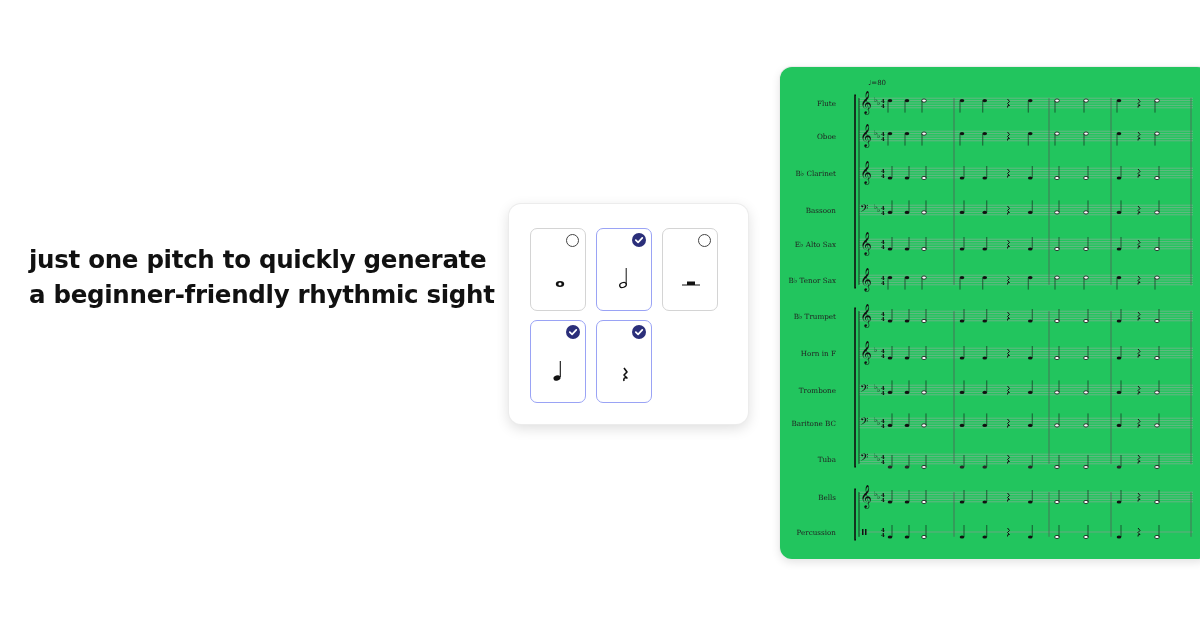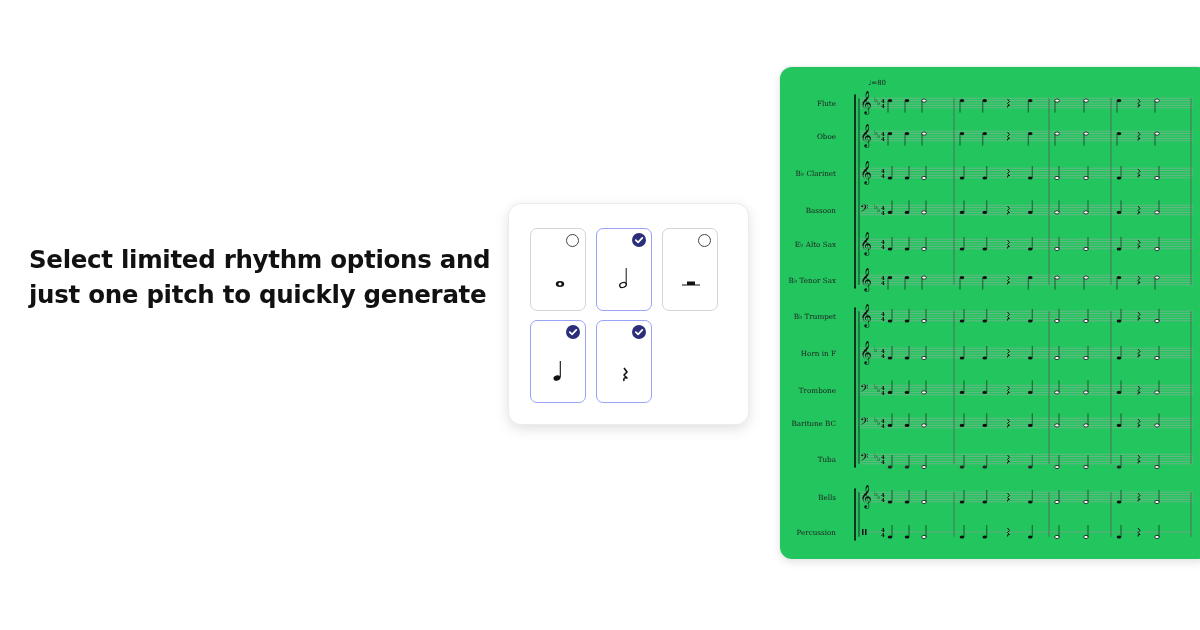--- a/index.html
+++ b/index.html
@@ -24,22 +24,22 @@
            border:1.6px solid #444; box-sizing:border-box; background:#fff; }
   .check { position:absolute; right:5px; top:4px; width:14px; height:14px; border-radius:50%;
            background:#2b2f7a; }
   .check svg { position:absolute; left:0; top:0; }
   .glyph { position:absolute; left:0; top:0; }
 </style>
 </head>
 <body>
 
 <div class="headline">
-  <span>Select limited rhythm options and</span>
   <span>just one pitch to quickly generate</span>
+  <span>a beginner-friendly rhythmic sight</span>
 </div>
 
 <div class="score-panel">
   <svg id="score-svg" width="429" height="492" xmlns="http://www.w3.org/2000/svg">
       <text x="88" y="18" font-size="7" font-family="DejaVu Serif, serif" fill="#222">♩=80</text>
       <text x="56" y="38.5" font-size="7.2" font-family="DejaVu Serif, serif" fill="#222" text-anchor="end">Flute</text>
       <line x1="79" y1="31.2" x2="413" y2="31.2" stroke="#aaa" stroke-width="0.5"></line>
       <line x1="79" y1="33.6" x2="413" y2="33.6" stroke="#aaa" stroke-width="0.5"></line>
       <line x1="79" y1="36" x2="413" y2="36" stroke="#aaa" stroke-width="0.5"></line>
       <line x1="79" y1="38.4" x2="413" y2="38.4" stroke="#aaa" stroke-width="0.5"></line>

